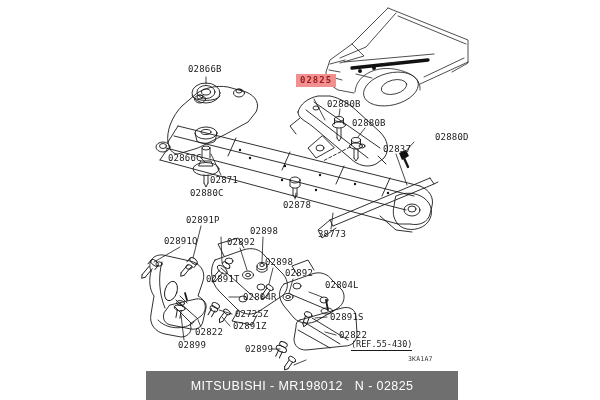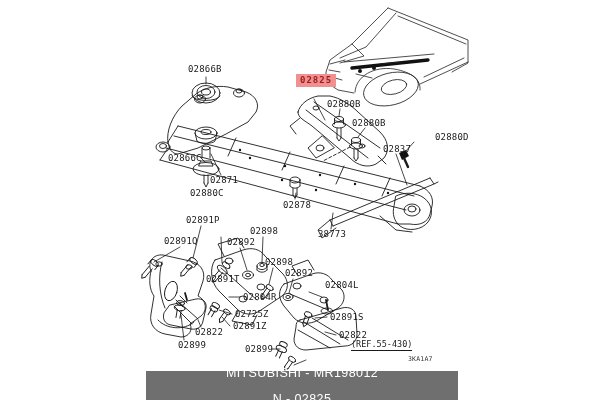--- a/index.html
+++ b/index.html
@@ -8,21 +8,21 @@
   .art{position:absolute;left:0;top:0;}
   .plabel{position:absolute;font-size:9px;letter-spacing:0.2px;color:#1a1a1a;
           white-space:nowrap;line-height:1;}
   .plabel.hl{background:var(--hl-bg,#f19090);color:var(--hl-fg,#9c1a1a);
              padding:2px 4px;letter-spacing:1px;font-weight:bold;}
   .plabel.ul{font-size:8.5px;letter-spacing:0;border-bottom:1px solid #1a1a1a;padding-bottom:1px;}
   .plabel.sm{font-size:6.5px;letter-spacing:0.2px;color:#333;}
   .footer{position:absolute;left:146px;top:371px;width:312px;height:29px;
           background:var(--footer-bg,#6f6f6f);color:var(--footer-fg,#fff);
           display:flex;align-items:center;justify-content:center;gap:12px;
-          font-family:"Liberation Sans", sans-serif;font-size:12.5px;letter-spacing:0.4px;flex-direction:column;}
+          font-family:"Liberation Sans", sans-serif;font-size:12.5px;letter-spacing:0.4px;}
 </style>
 </head>
 <body>
 
 <div class="stage">
 
   <svg class="art" width="600" height="400" viewBox="0 0 600 400" fill="none" stroke="#1a1a1a" stroke-width="0.9" stroke-linecap="round" stroke-linejoin="round">
 
     <g stroke="#222" stroke-width="0.8">
       <path d="M388,8 L468,40 L468,63 L452,72"></path>

